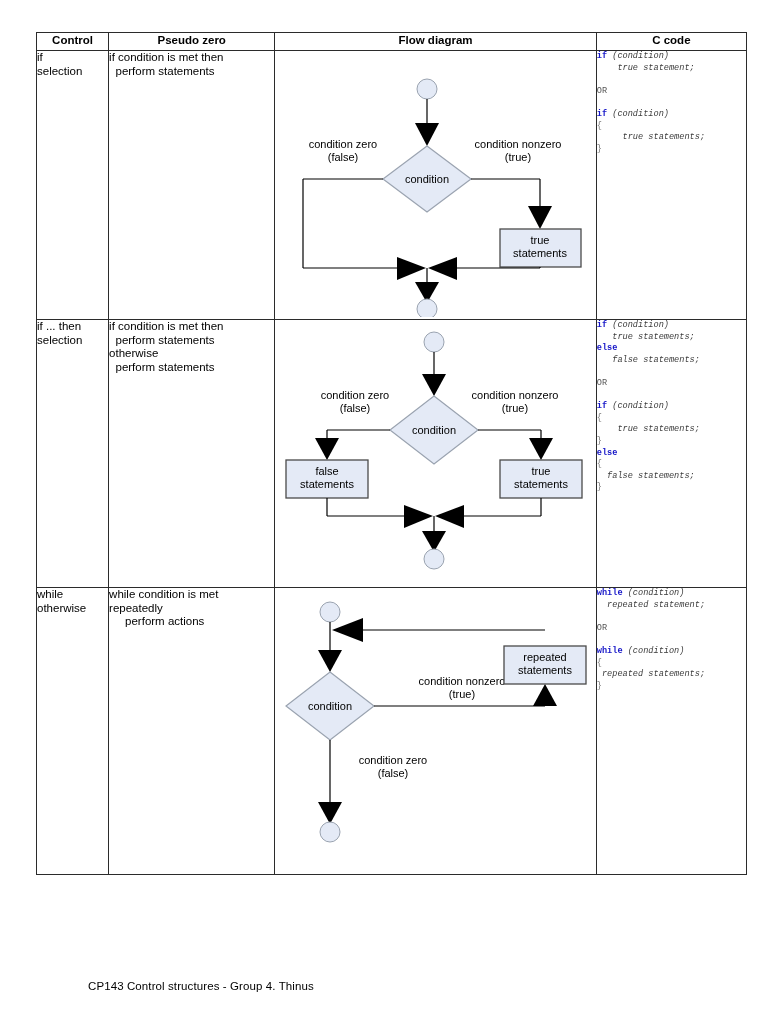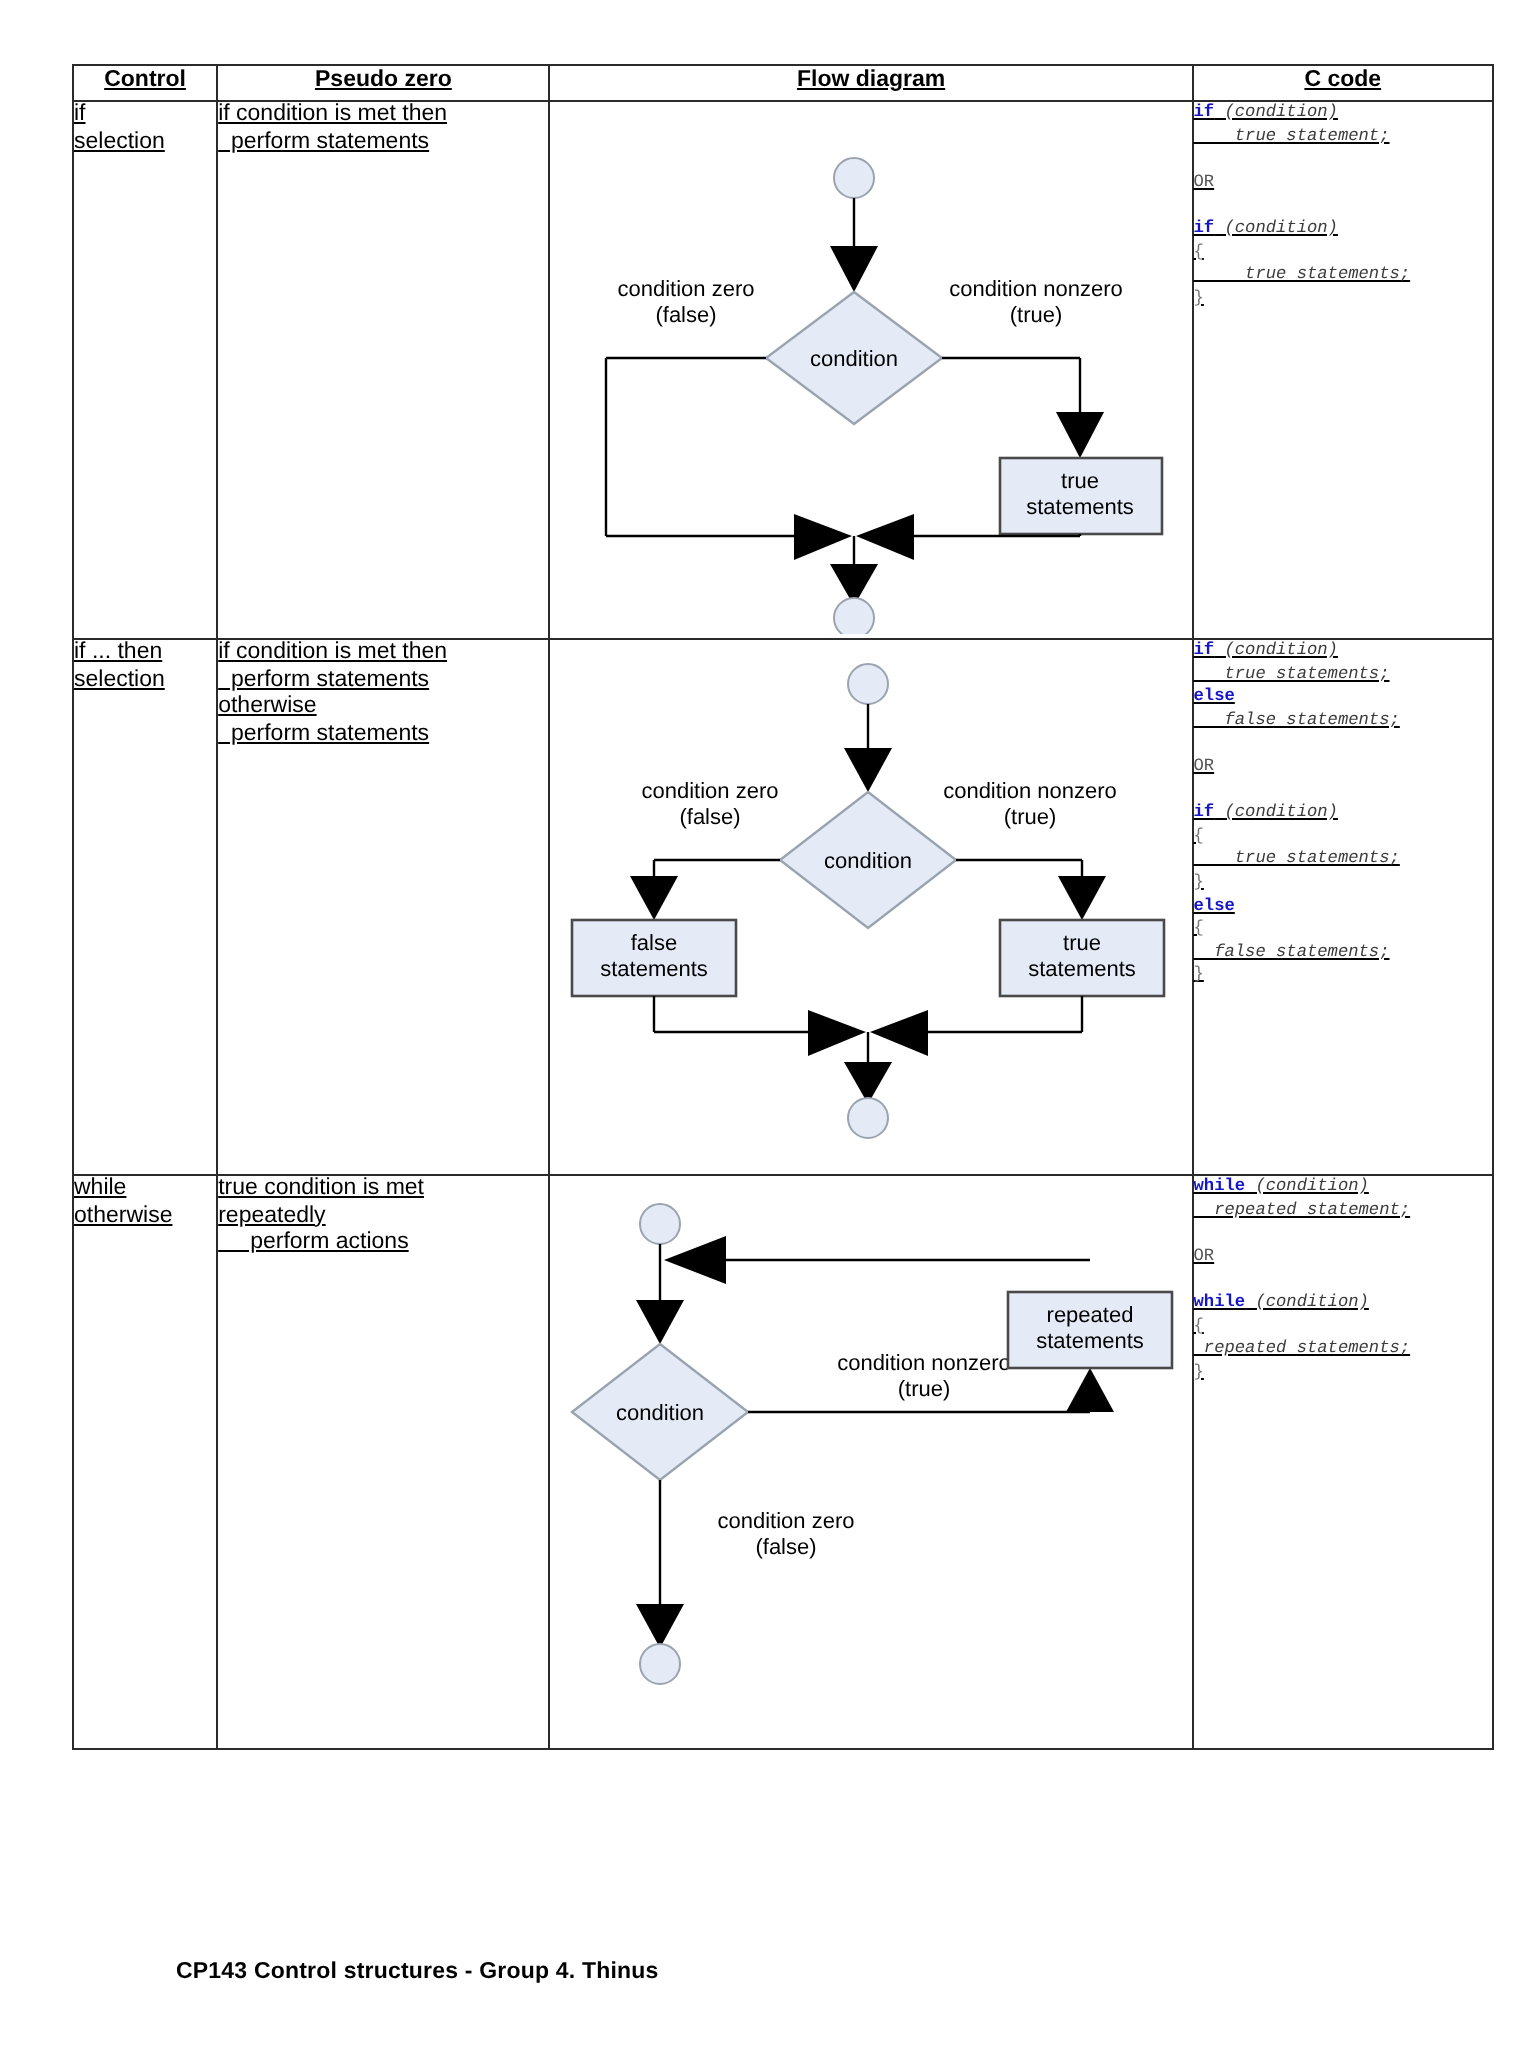--- a/index.html
+++ b/index.html
@@ -6,21 +6,21 @@
   body{
     width:768px;height:1024px;background:#ffffff;
     font-family:"Liberation Sans",sans-serif;
     -webkit-font-smoothing:antialiased;
   }
   .page{position:relative;width:768px;height:1024px;overflow:hidden;}
 
   
   .tbl{
     position:absolute;left:36px;top:32px;width:711px;
-    border-collapse:collapse;table-layout:fixed;text-decoration:underline;
+    border-collapse:collapse;table-layout:fixed;
   }
   .tbl td,.tbl th{
     border:1px solid #2b2b2b;
     vertical-align:top;
     padding:0;
     background:#ffffff;
   }
   .c-control{width:72px;}
   .c-pseudo{width:166px;}
   .c-flow{width:321px;}
@@ -46,21 +46,21 @@
   }
   .code .ln{white-space:pre;font-style:italic;}
   .code .kw{color:#1616c8;font-weight:bold;font-style:normal;}
   .code .pl{font-style:normal;color:#555;}
   .code .br{font-style:normal;color:#777;}
   .code .blank{height:11.6px;}
 
   
   .footer{
     position:absolute;left:88px;top:980px;
-    font-size:11.5px;font-weight:bold;color:#000;
+    font-size:11.5px;font-weight:normal;color:#000;
     letter-spacing:.1px;
   }
 
   svg{display:block;}
   .dlabel{font-family:"Liberation Sans",sans-serif;font-size:11px;fill:#000;}
   .nlabel{font-family:"Liberation Sans",sans-serif;font-size:11px;fill:#000;}
 </style>
 </head>
 <body>
 
@@ -211,21 +211,21 @@
           <div class="ln br">}</div>
         </td>
       </tr>
 
       <tr>
         <td class="cell" style="height:286px">
           <div class="ln">while</div>
           <div class="ln">otherwise</div>
         </td>
         <td class="cell">
-          <div class="ln">true condition is met</div>
+          <div class="ln">while condition is met</div>
           <div class="ln">repeatedly</div>
           <div class="ln">     perform actions</div>
         </td>
         <td class="flowcell">
           <svg width="319" height="284" viewBox="0 0 319 284">
             <circle cx="55" cy="24" r="10" fill="#E4EAF6" stroke="#9aa3b0" stroke-width="1"></circle>
 
             <line x1="270" y1="42" x2="88" y2="42" stroke="#000" stroke-width="1.2"></line>
             <polygon points="88,30 88,54 57,42" fill="#000"></polygon>
 

